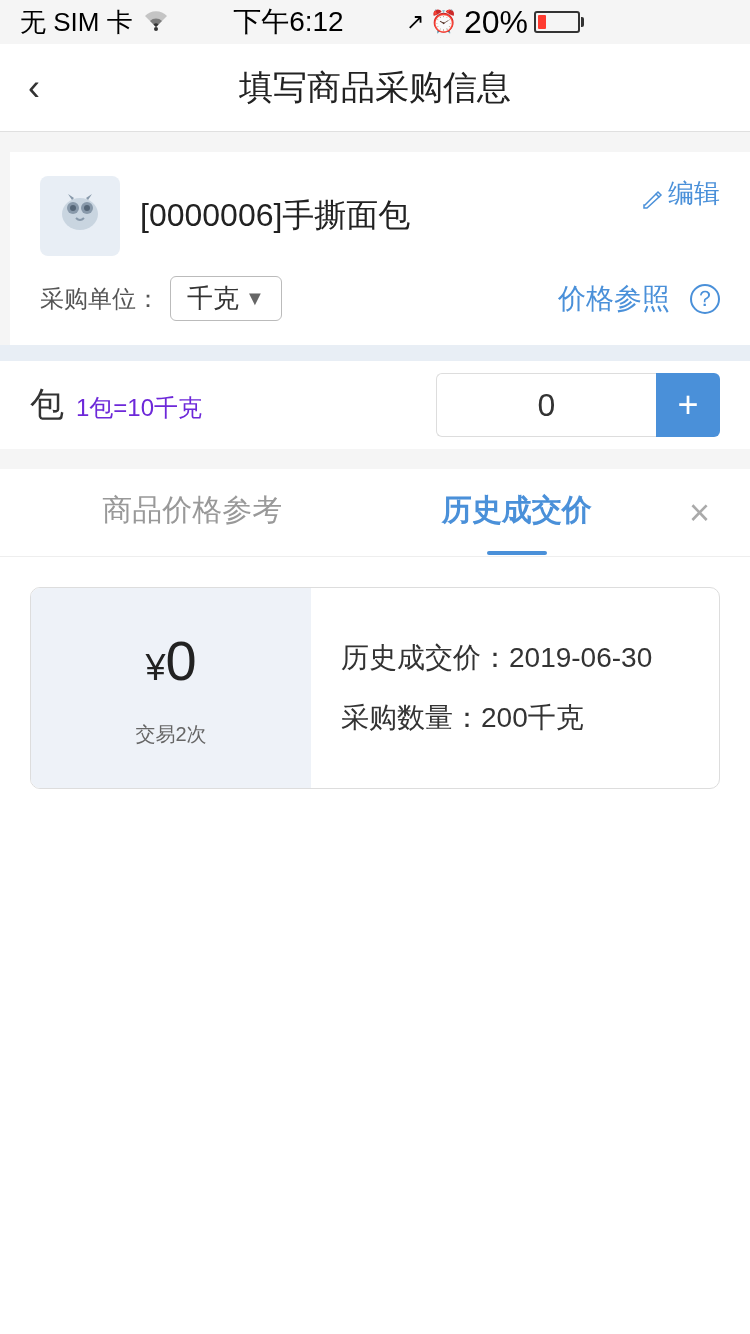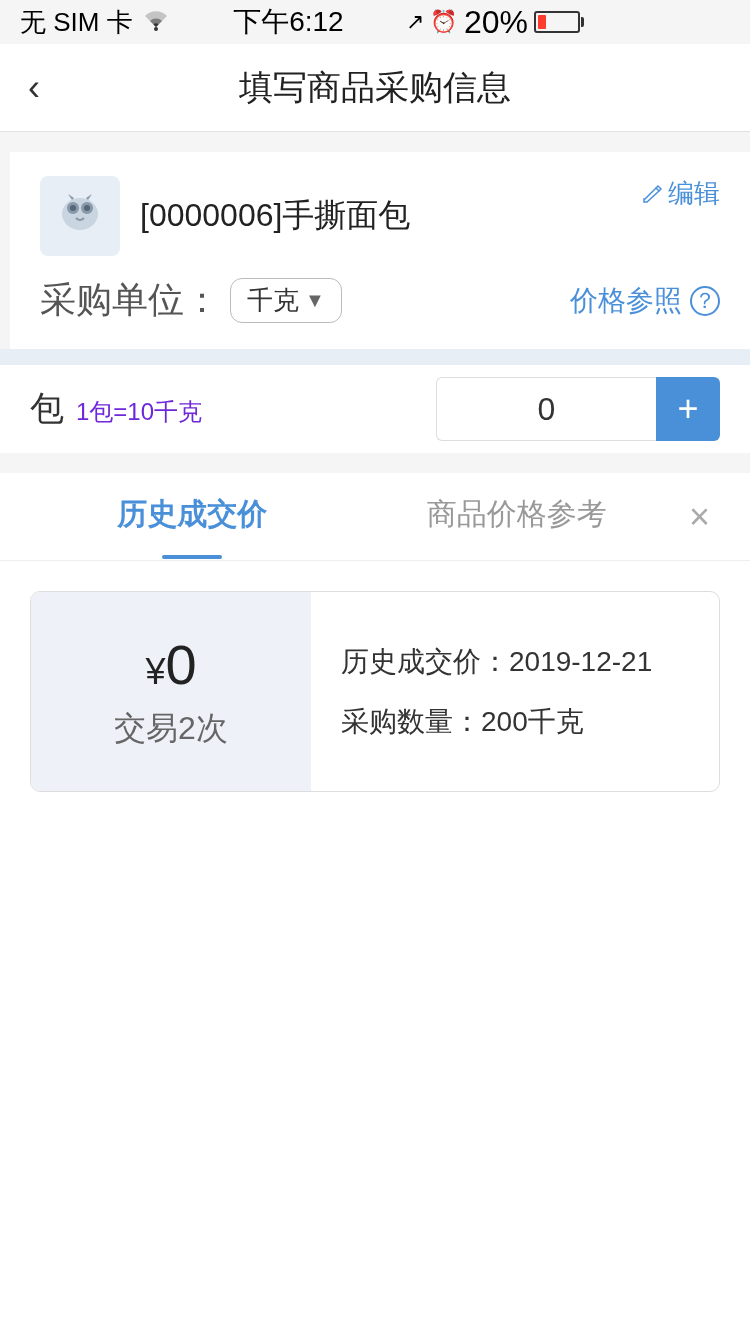--- a/index.html
+++ b/index.html
@@ -113,49 +113,49 @@
     }
     .product-name {
       font-size: 32px;
       color: #222;
       font-weight: 500;
     }
     .edit-link {
       font-size: 26px;
       color: #4a90d9;
       display: flex;
-      align-items: center;
+      align-items: flex-end;
       gap: 4px;
       cursor: pointer;
       white-space: nowrap;
     }
     .product-unit-row {
       display: flex;
       align-items: center;
       justify-content: space-between;
     }
-    .unit-label { font-size: 36px; color: #555; text-align: center; }
+    .unit-label { font-size: 24px; color: #555; text-align: center; }
     .unit-dropdown {
       border: 1px solid #bbb;
-      border-radius: 12px;
+      border-radius: 6px;
       padding: 4px 16px;
       font-size: 26px;
       color: #333;
       display: flex;
       align-items: center;
       gap: 6px;
       cursor: pointer;
       margin-left: 10px;
     }
     .price-ref {
       font-size: 28px;
       color: #4a90d9;
       display: flex;
       align-items: center;
-      gap: 8px;
+      gap: 20px;
       cursor: pointer;
     }
     .price-ref-icon {
       width: 30px;
       height: 30px;
       border: 2px solid #4a90d9;
       border-radius: 50%;
       display: flex;
       align-items: center;
       justify-content: center;
@@ -290,23 +290,23 @@
     .price-amount {
       font-size: 56px;
       font-weight: 500;
       color: #222;
     }
     .price-yen {
       font-size: 36px;
       font-weight: 400;
     }
     .price-trade-count {
-      font-size: 32px;
+      font-size: 20px;
       color: #666;
-      margin-top: 10px;
+      margin-top: 28px;
     }
     .price-card-right {
       flex: 1;
       padding: 30px 30px;
       display: flex;
       flex-direction: column;
       justify-content: center;
       gap: 18px;
     }
     .price-detail-row {
@@ -404,40 +404,40 @@
     <span class="qty-unit-sub">1包=10千克</span>
   </div>
   <div class="qty-input-area">
     <input class="qty-input" type="text" value="0" readonly="" style="">
     <button class="qty-plus">+</button>
   </div>
 </div>
 
 <div class="tabs-section">
   <div class="tabs-header">
+    <div class="tab-item">
+      <span>商品价格参考</span>
+    </div>
     <div class="tab-item active">
       <span>历史成交价</span>
-    </div>
-    <div class="tab-item">
-      <span>商品价格参考</span>
     </div>
     <span class="tab-close">×</span>
   </div>
 
   <div class="price-card-container">
     <div class="price-card">
       <div class="price-card-left">
         <div class="price-amount">
           <span class="price-yen">¥</span><span>0</span>
         </div>
         <div class="price-trade-count">交易2次</div>
       </div>
       <div class="price-card-right">
         <div class="price-detail-row">
-          <span>历史成交价：</span><span>2019-12-21</span>
+          <span>历史成交价：</span><span>2019-06-30</span>
         </div>
         <div class="price-detail-row">
           <span>采购数量：</span><span>200千克</span>
         </div>
       </div>
     </div>
   </div>
 </div>
 
 <div class="page-rest"></div>

